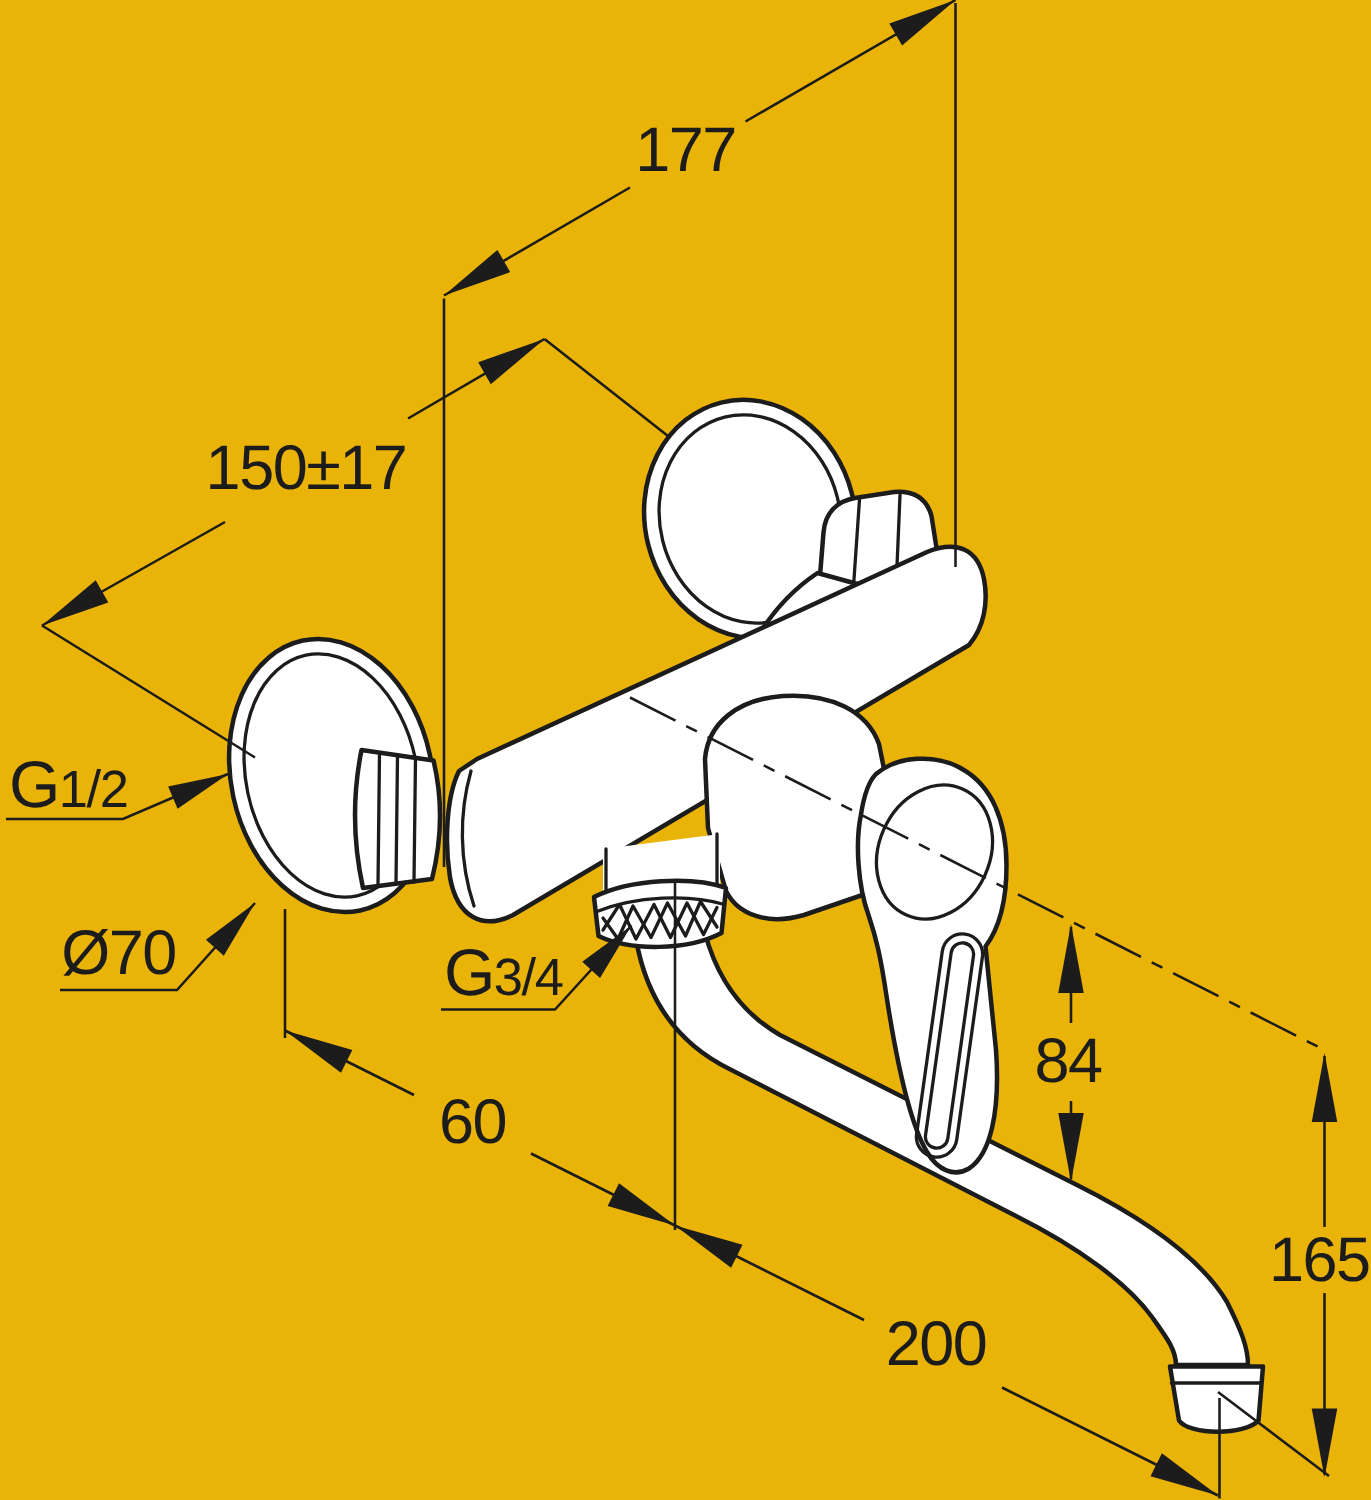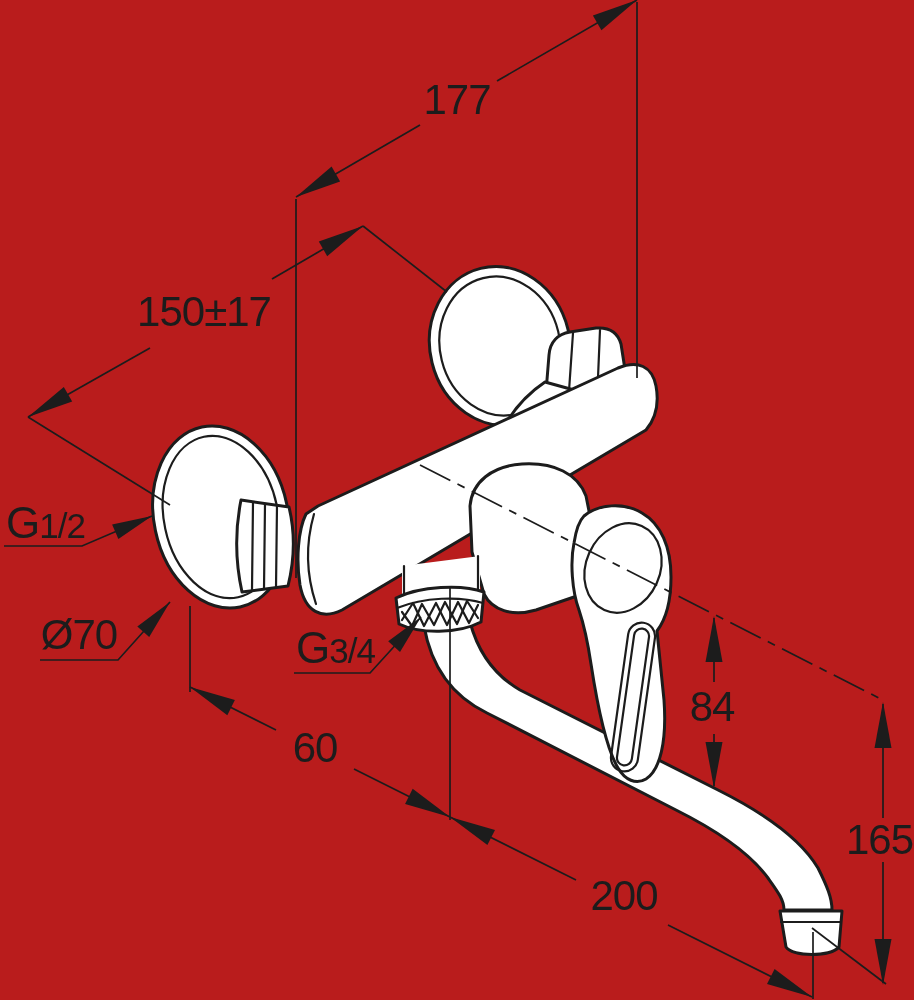--- a/index.html
+++ b/index.html
@@ -1,16 +1,16 @@
 <!DOCTYPE html>
 <html><head>
 <meta charset="utf-8">
 <style>
   html,body{margin:0;padding:0;background:#ffffff;}
-  .page{position:relative;width:914px;height:1000px;background:#b91c1c;overflow:hidden;
+  .page{position:relative;width:914px;height:1000px;background:#eab308;overflow:hidden;
         font-family:"Liberation Sans", sans-serif;}
   svg{display:block;}
   text{fill:#1c1c1c;font-family:"Liberation Sans", sans-serif;font-weight:400;}
   .dim-num{font-size:42px;letter-spacing:-1px;}
   .thr-big{font-size:44px;letter-spacing:-1px;}
   .thr-small{font-size:35px;letter-spacing:-1px;}
   .outline{fill:#ffffff;stroke:#1c1c1c;stroke-width:3;stroke-linejoin:round;stroke-linecap:round;}
   .detail{fill:none;stroke:#1c1c1c;stroke-width:2.2;stroke-linejoin:round;stroke-linecap:round;}
   .dim{fill:none;stroke:#1c1c1c;stroke-width:1.7;}
   .arrow{fill:#1c1c1c;stroke:none;}

